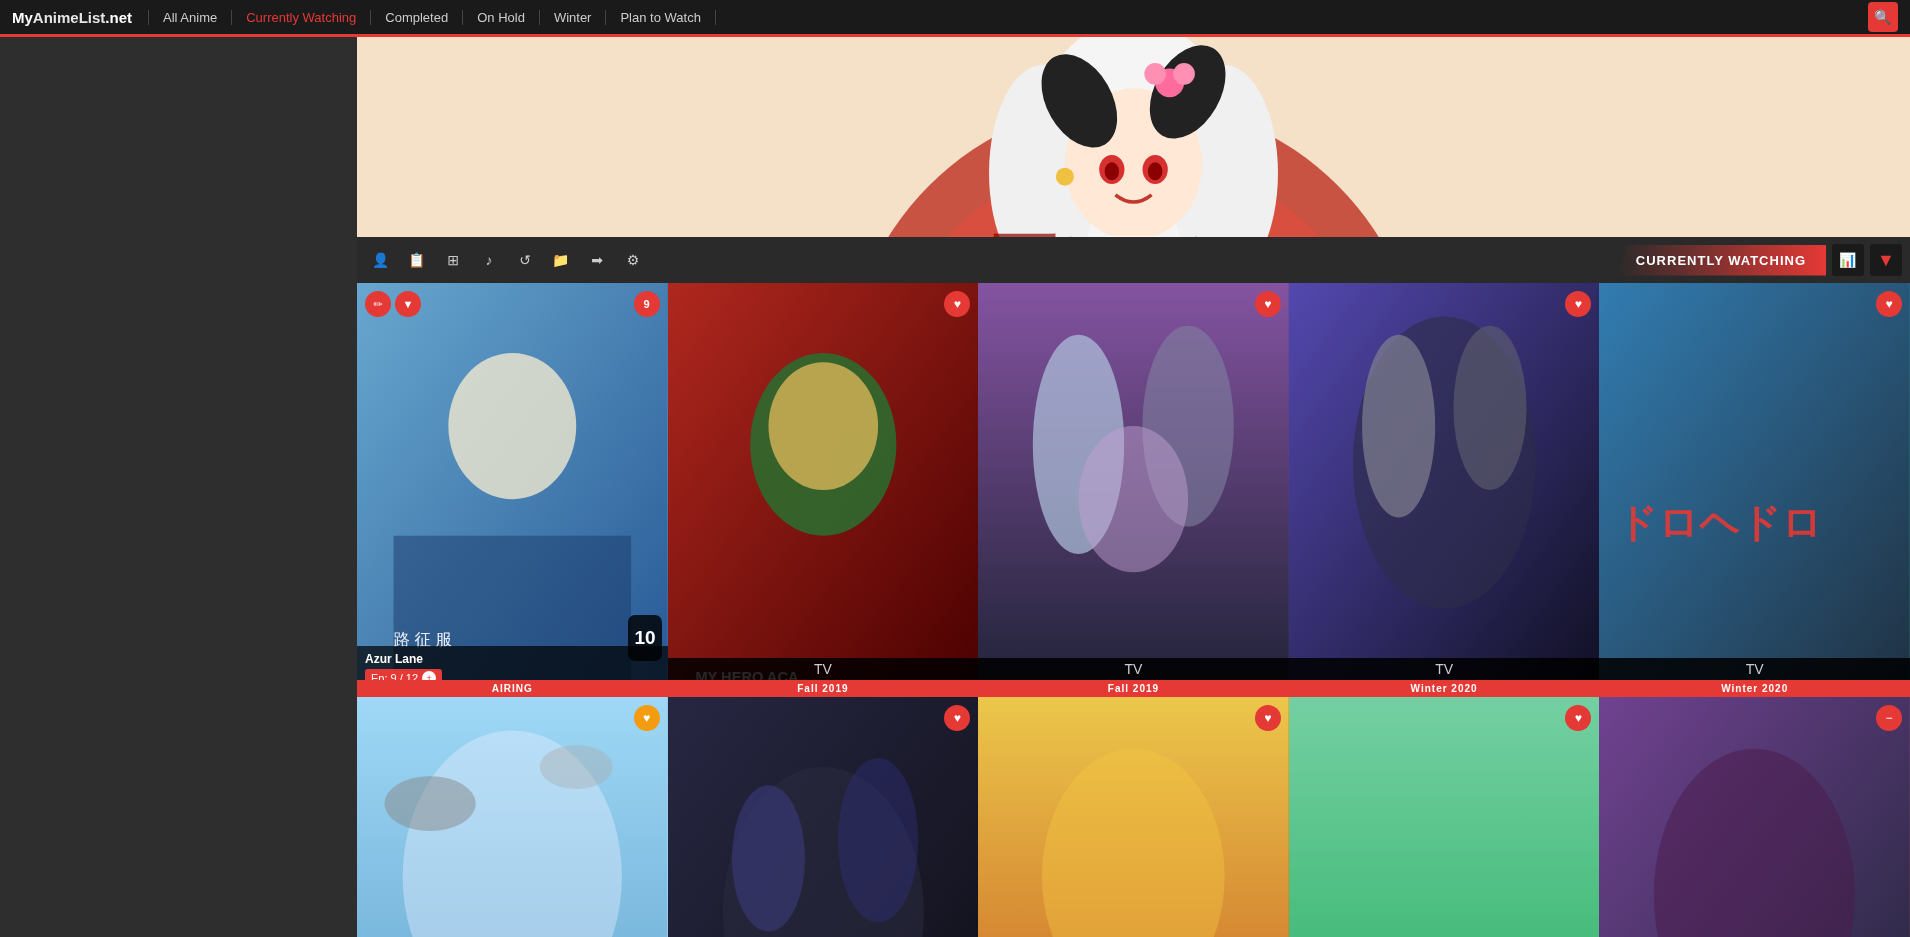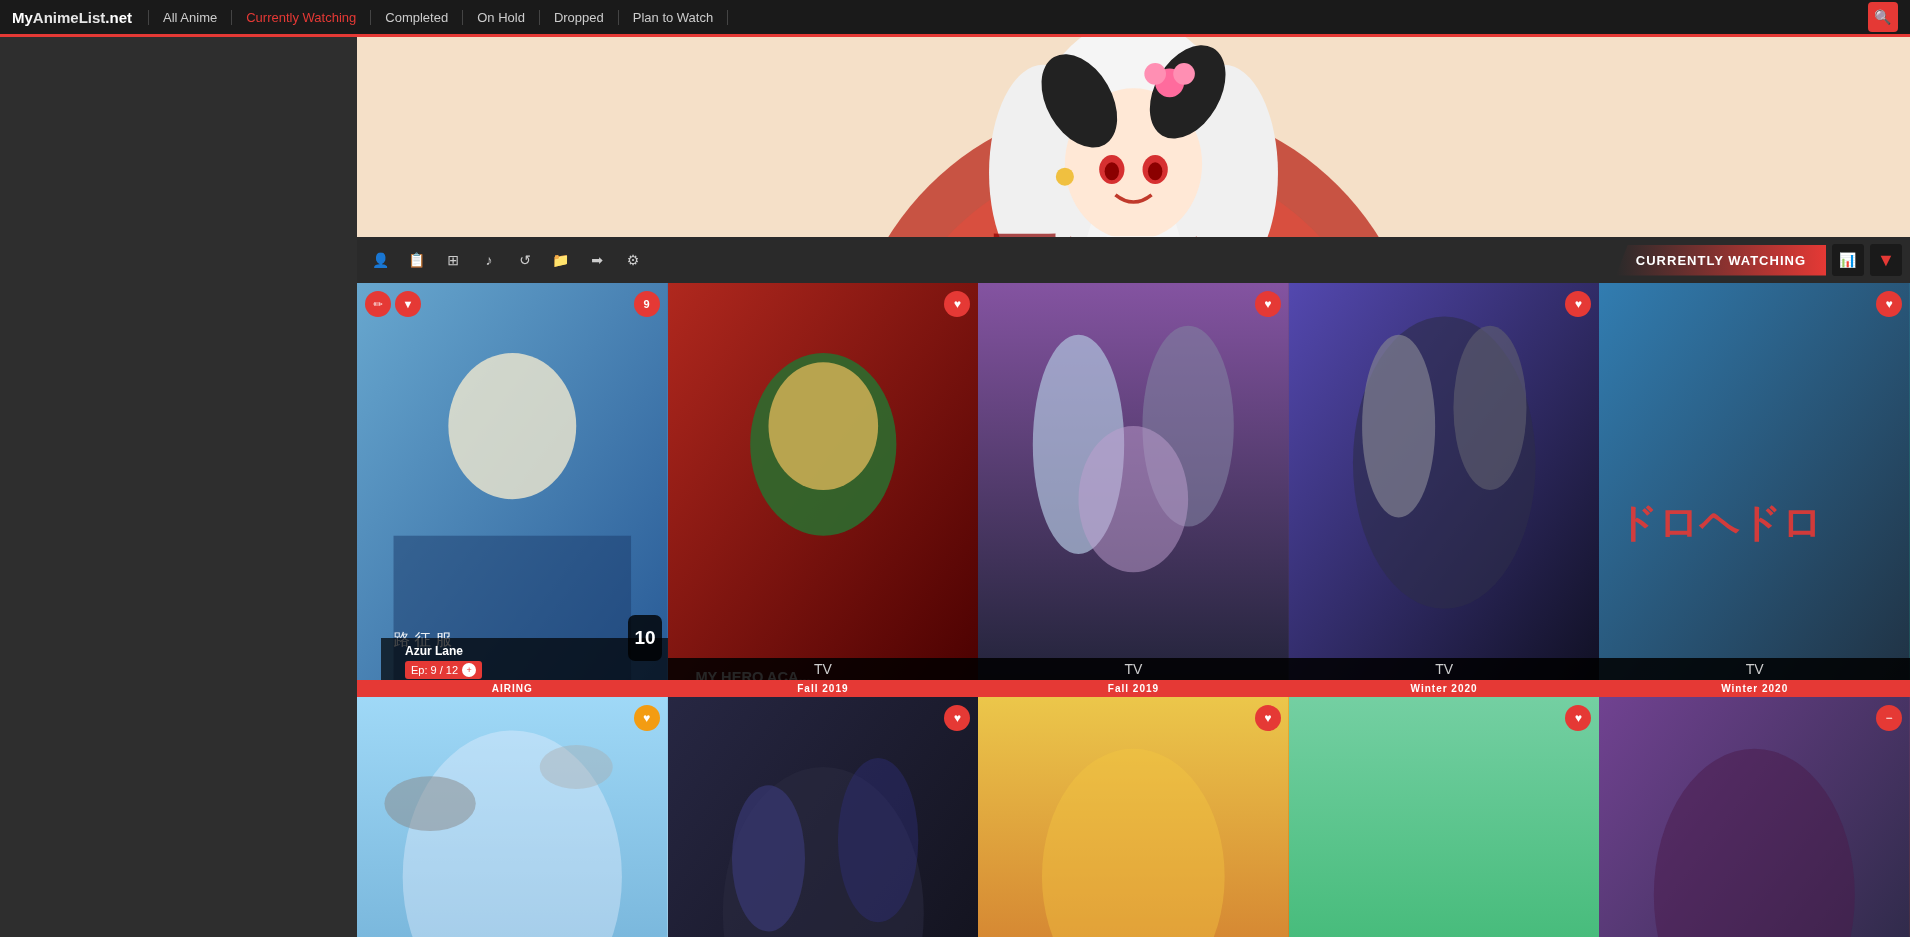--- a/index.html
+++ b/index.html
@@ -224,27 +224,26 @@
       height: 26px;
       display: flex;
       align-items: center;
       justify-content: center;
       font-size: 11px;
       font-weight: bold;
       z-index: 5;
     }
     .card-overlay {
       position: absolute;
-      bottom: 12px;
+      bottom: 4px;
       left: 0;
       right: 0;
       background: rgba(0,0,0,0.7);
-      padding: 6px 24px;
+      padding: 6px 8px;
       z-index: 4;
-      margin-left: 24px;
     }
     .card-title {
       color: #fff;
       font-size: 12px;
       font-weight: bold;
     }
     .card-ep {
       background: #e53935;
       color: #fff;
       font-size: 11px;
@@ -306,21 +305,21 @@
 
 <nav>
   <div class="nav-logo">
     <span>My</span><span style="color:#e5e5e5;">AnimeList</span><span>.net</span>
   </div>
   <div class="nav-links">
     <a class="nav-link">All Anime</a>
     <a class="nav-link active">Currently Watching</a>
     <a class="nav-link">Completed</a>
     <a class="nav-link">On Hold</a>
-    <a class="nav-link">Dropped</a>
+    <a class="nav-link">Winter</a>
     <a class="nav-link">Plan to Watch</a>
   </div>
   <button class="nav-search">
     <span>🔍</span>
   </button>
 </nav>
 <div class="red-line"></div>
 
 <div class="page-layout">
 

